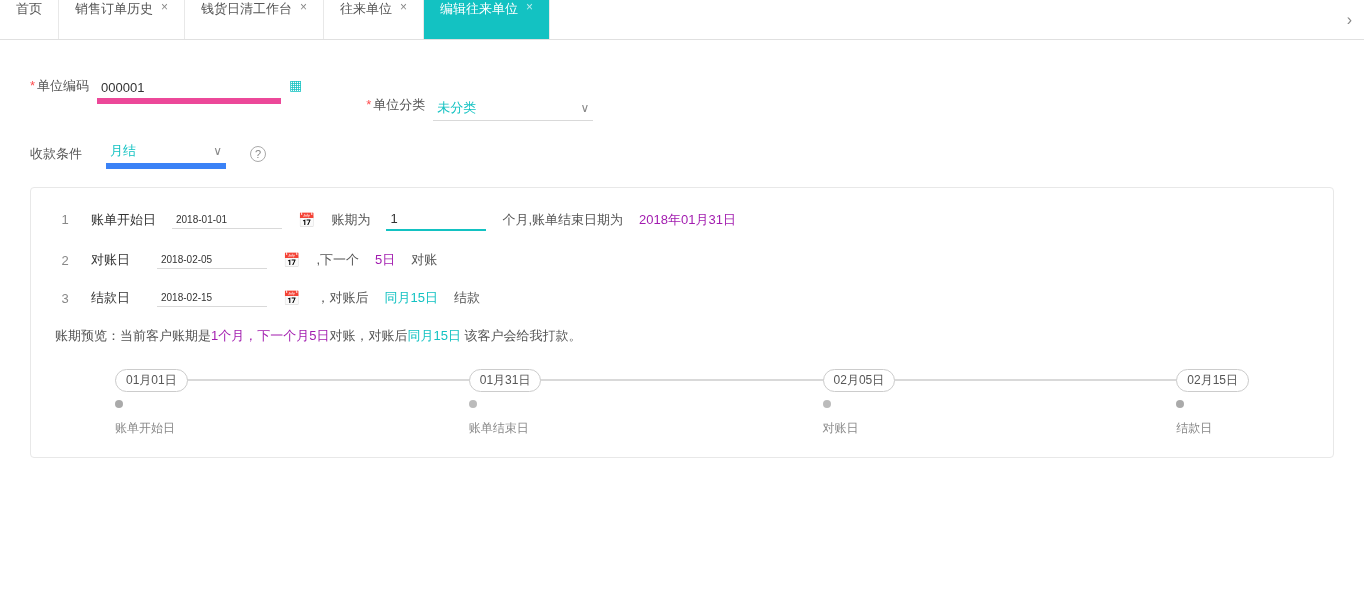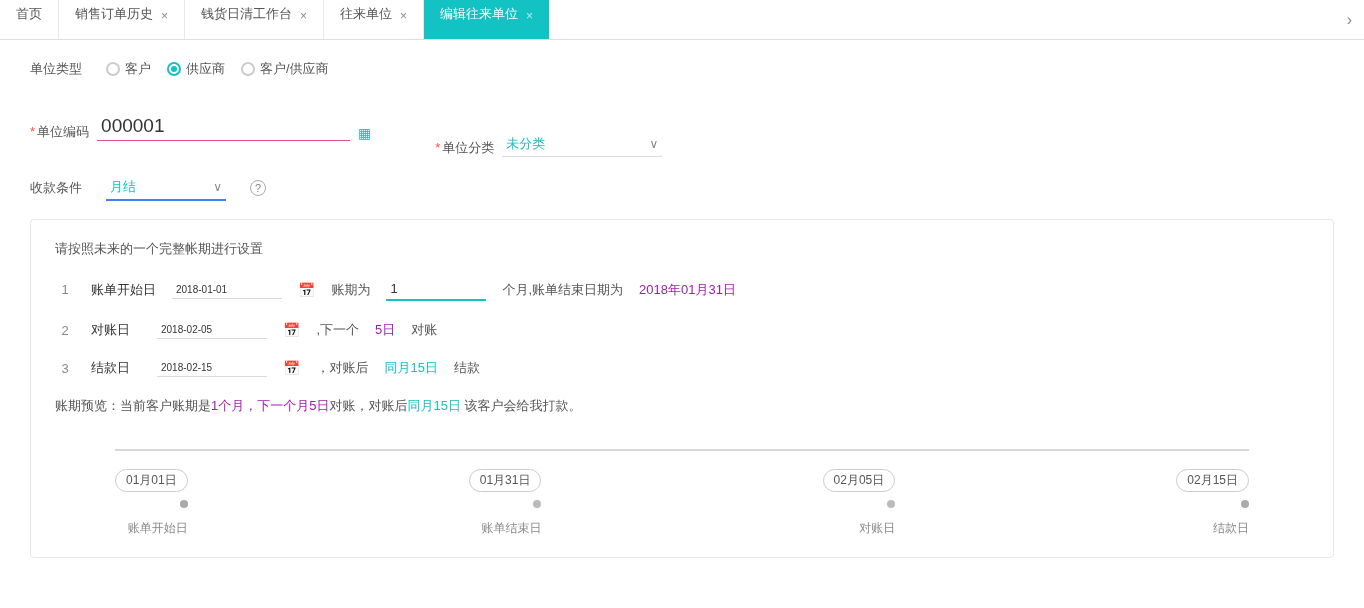--- a/index.html
+++ b/index.html
@@ -4,21 +4,21 @@
   <style>
     * { box-sizing: border-box; margin: 0; padding: 0; }
     body { font-family: "Microsoft YaHei", "PingFang SC", sans-serif; font-size: 13px; background: #f5f5f5; color: #333; }
 
     
     .tabs-bar {
       display: flex; align-items: stretch; background: #fff;
       border-bottom: 1px solid #e0e0e0; height: 40px;
     }
     .tab-item {
-      display: flex; align-items: flex-end; padding: 16px 16px; cursor: pointer;
+      display: flex; align-items: flex-start; padding: 0 16px; cursor: pointer;
       font-size: 13px; color: #555; border-right: 1px solid #e8e8e8;
       white-space: nowrap; gap: 6px; position: relative;
     }
     .tab-item.active {
       background: #13c2c2; color: #fff;
     }
     .tab-close {
       font-size: 12px; color: inherit; opacity: 0.7; cursor: pointer;
       margin-left: 2px;
     }
@@ -47,25 +47,25 @@
     .radio-circle {
       width: 14px; height: 14px; border-radius: 50%;
       border: 2px solid #ccc; display: flex; align-items: center; justify-content: center;
     }
     .radio-circle.checked { border-color: #13c2c2; }
     .radio-circle.checked::after {
       content: ''; width: 6px; height: 6px; border-radius: 50%; background: #13c2c2;
     }
 
     .field-group {
-      display: flex; align-items: flex-end; gap: 8px;
+      display: flex; align-items: flex-start; gap: 8px;
     }
     .input-field {
-      border: none; border-bottom: 1px solid #ec4899; outline: none;
-      padding: 3px 4px; font-size: 19px; color: #333; min-width: 120px;
+      border: none; border-bottom: 6px solid #ec4899; outline: none;
+      padding: 3px 4px; font-size: 13px; color: #333; min-width: 120px;
       background: transparent;
     }
     .input-field.wide { min-width: 200px; }
 
     .calendar-icon { color: #13c2c2; cursor: pointer; font-size: 14px; }
 
     .select-field {
       display: flex; align-items: center; gap: 4px;
       border-bottom: 1px solid #d9d9d9; padding: 3px 4px; min-width: 160px;
       cursor: pointer;
@@ -121,21 +121,21 @@
     }
     .timeline-line {
       position: absolute; top: 10px; left: 60px; right: 60px;
       height: 2px; background: #d9d9d9;
     }
     .timeline-points {
       display: flex; justify-content: space-between; position: relative;
       align-items: flex-start;
     }
     .timeline-point {
-      display: flex; flex-direction: column; align-items: flex-end; gap: 8px; margin-top: 30px;
+      display: flex; flex-direction: column; align-items: flex-start; gap: 8px;
     }
     .point-badge {
       background: #fff; border: 1px solid #ccc; border-radius: 12px;
       padding: 2px 10px; font-size: 12px; color: #555; white-space: nowrap;
       position: relative; z-index: 1;
     }
     .point-dot {
       width: 8px; height: 8px; border-radius: 50%; background: #bbb;
       position: relative; z-index: 1;
     }
@@ -164,37 +164,20 @@
   </div>
   <div class="tab-item active">
     <span>编辑往来单位</span>
     <span class="tab-close">×</span>
   </div>
   <div class="tab-more">›</div>
 </div>
 
 <div class="content-area">
 
-  <div class="form-row">
-    <span class="form-label">单位类型</span>
-    <div class="radio-group">
-      <div class="radio-item">
-        <div class="radio-circle"></div>
-        <span>客户</span>
-      </div>
-      <div class="radio-item">
-        <div class="radio-circle checked"></div>
-        <span>供应商</span>
-      </div>
-      <div class="radio-item">
-        <div class="radio-circle"></div>
-        <span>客户/供应商</span>
-      </div>
-    </div>
-  </div>
 
   <div class="form-row">
     <div class="field-group">
       <span class="form-label">
         <span class="required-star">*</span><span>单位编码</span>
       </span>
       <input class="input-field" type="text" value="000001" style="">
       <span class="calendar-icon">▦</span>
     </div>
     <div class="field-group" style="margin-left: 40px; margin-top: 36px;">
@@ -203,29 +186,28 @@
       </span>
       <div class="select-field">
         <span class="select-value">未分类</span>
         <span class="chevron-down">∨</span>
       </div>
     </div>
   </div>
 
   <div class="form-row">
     <span class="form-label">收款条件</span>
-    <div class="select-field" style="min-width:120px; border-bottom:2px solid #3b82f6;">
+    <div class="select-field" style="min-width:120px; border-bottom:6px solid #3b82f6;">
       <span class="select-value">月结</span>
       <span class="chevron-down">∨</span>
     </div>
     <div class="help-icon">?</div>
   </div>
 
   <div class="panel">
-    <div class="panel-title">请按照未来的一个完整帐期进行设置</div>
 
     <div class="billing-row">
       <span class="row-num">1</span>
       <span class="row-label">账单开始日</span>
       <input class="date-input" type="text" value="2018-01-01" style="">
       <span class="calendar-icon">📅</span>
       <span class="desc-text">账期为</span>
       <input class="period-input" type="text" value="1" style="">
       <span class="desc-text">个月,账单结束日期为</span>
       <span class="highlight-orange">2018年01月31日</span>

